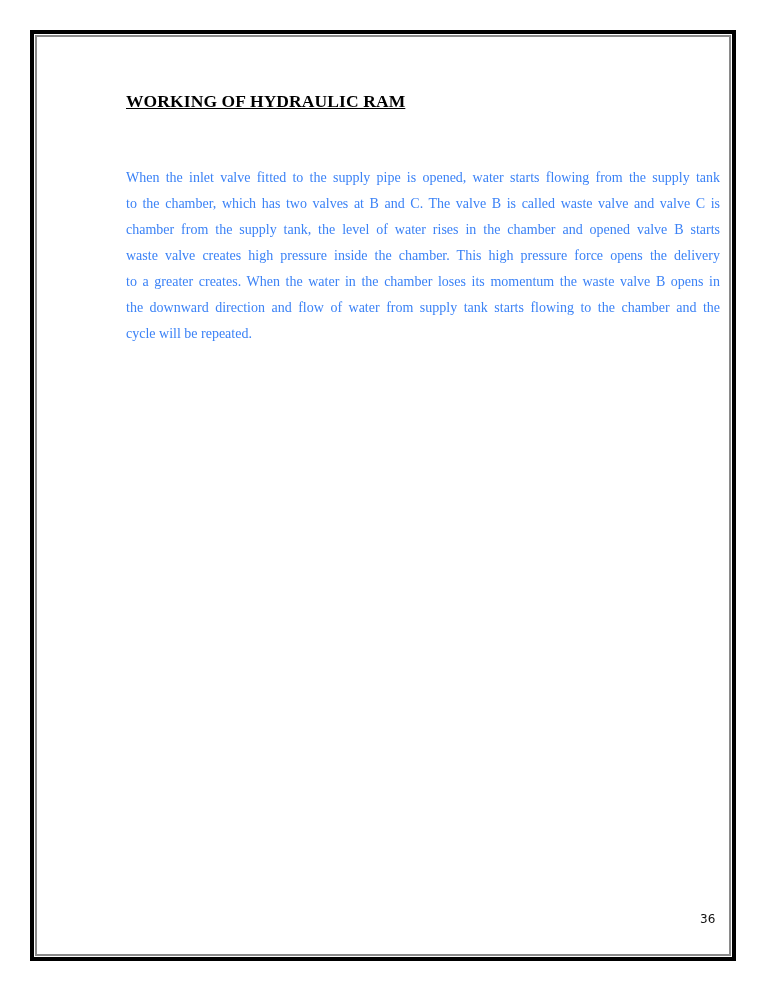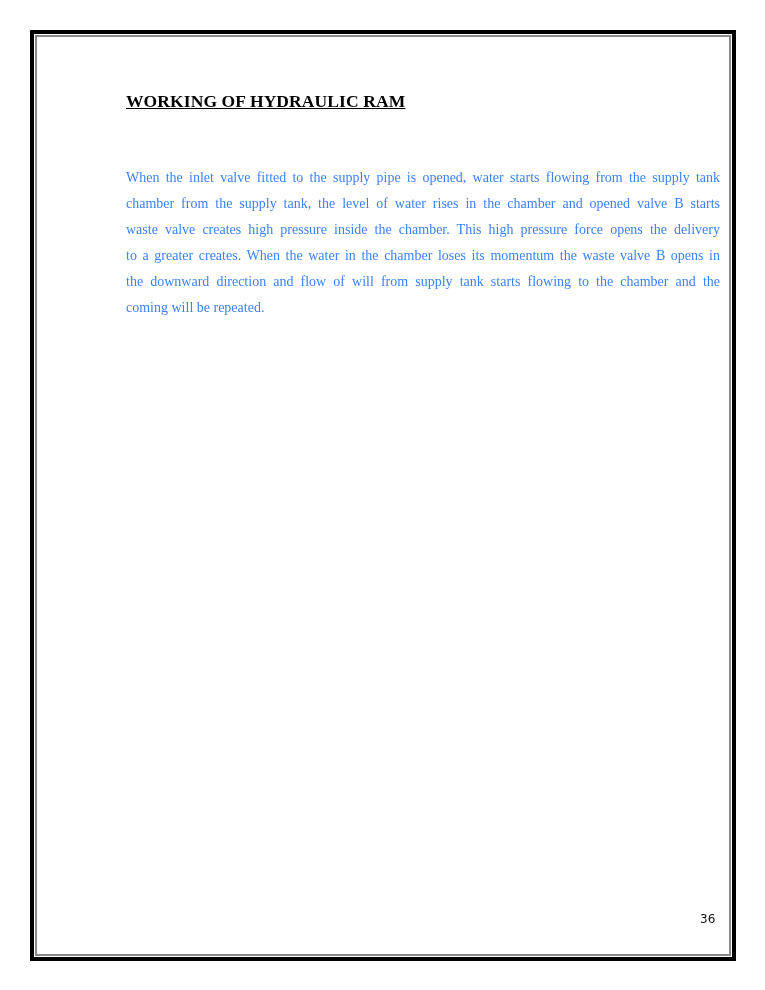--- a/index.html
+++ b/index.html
@@ -34,20 +34,21 @@
 </head>
 <body>
 
 <div class="frame-outer"></div>
 <div class="frame-inner"></div>
 
 <div class="heading">WORKING OF HYDRAULIC RAM</div>
 
 <div class="body-text">
   <div class="line">When the inlet valve fitted to the supply pipe is opened, water starts flowing from the supply tank</div>
+  <div class="line">to the chamber, which has two valves at B and C. The valve B is called waste valve and valve C is</div>
   <div class="line">chamber from the supply tank, the level of water rises in the chamber and opened valve B starts</div>
   <div class="line">waste valve creates high pressure inside the chamber. This high pressure force opens the delivery</div>
   <div class="line">to a greater creates. When the water in the chamber loses its momentum the waste valve B opens in</div>
-  <div class="line">the downward direction and flow of will from supply tank starts flowing to the chamber and the</div>
-  <div class="line last">coming will be repeated.</div>
+  <div class="line">the downward direction and flow of water from supply tank starts flowing to the chamber and the</div>
+  <div class="line last">cycle will be repeated.</div>
 </div>
 
 <div class="page-num">36</div>
 
 </body></html>

